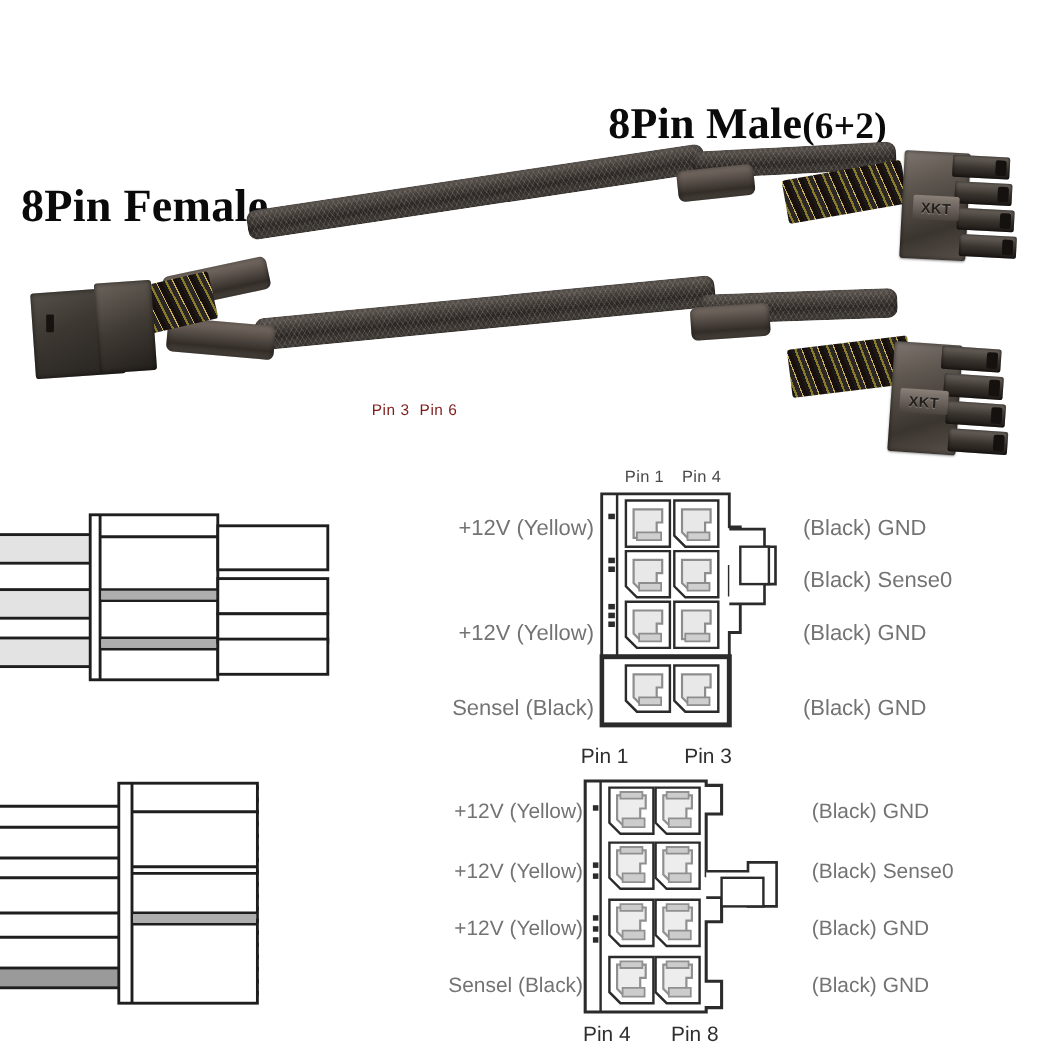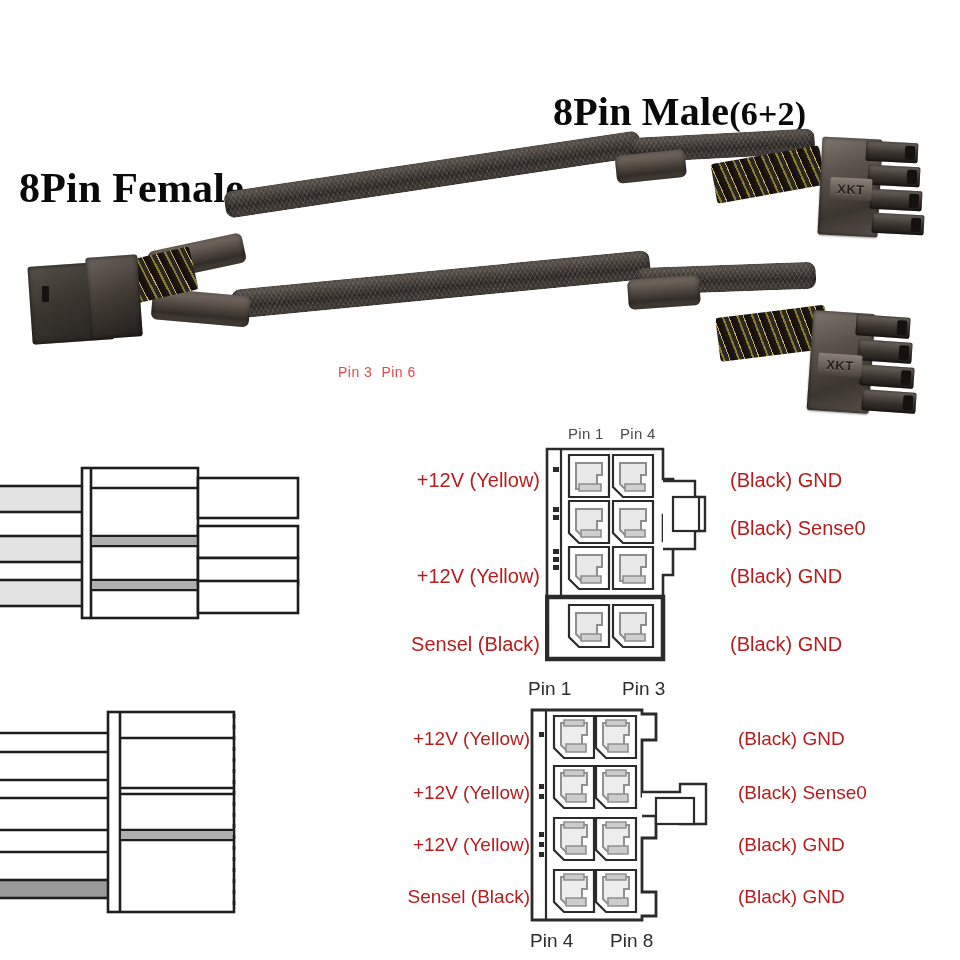--- a/index.html
+++ b/index.html
@@ -118,36 +118,36 @@
   .female-notch {
     position: absolute;
     background: #16120f;
     border-radius: 1px;
   }
 
   .pin36 {
     position: absolute;
     left: 338px; top: 364px;
     font-size: 14px;
-    color: #ef4444;
+    color: #7f1d1d;
     font-family: "Liberation Sans", sans-serif;
     letter-spacing: 0.5px;
     white-space: nowrap;
   }
   .pin36 .gap { display: inline-block; width: 9px; }
 
   
   .linedraw { position: absolute; }
 
   
   .diagram { position: absolute; }
   .pin-label {
     position: absolute;
     font-family: "Liberation Sans", sans-serif;
-    color: #b91c1c;
+    color: #737373;
     white-space: nowrap;
   }
   .pin-label.left  { text-align: right; }
   .pin-label.right { text-align: left; }
   .lbl-big  { font-size: 20px; }
   .lbl-small{ font-size: 15px; color: #4a4a4a; letter-spacing: 0.3px; }
   .lbl-mid  { font-size: 19px; }
   .lbl-pin  { font-size: 19px; color: #2e2e2e; }
 </style>
 </head>

